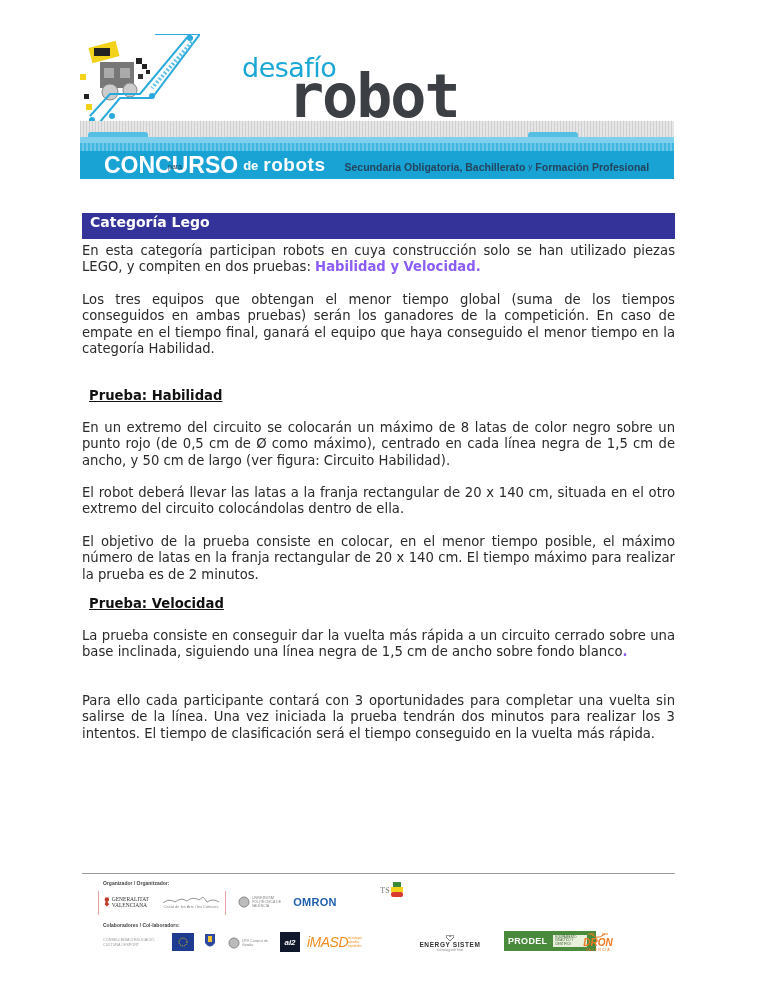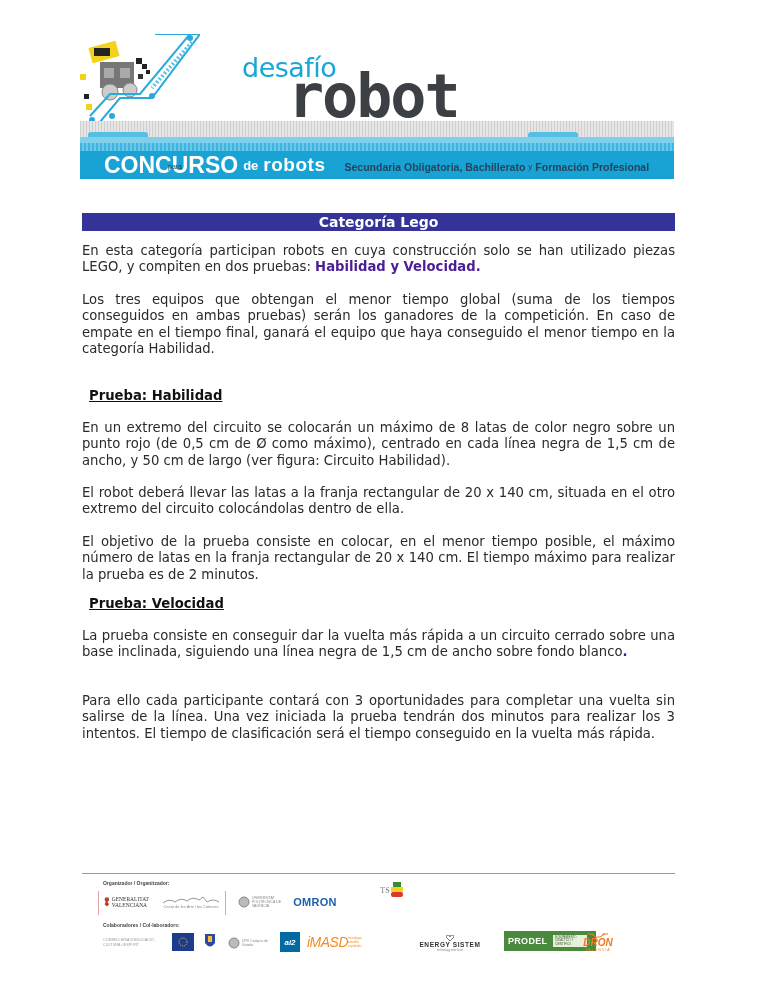--- a/index.html
+++ b/index.html
@@ -20,25 +20,25 @@
      background: repeating-linear-gradient(90deg, #3fb6e0 0 2px, #6cc8ea 2px 4px); }
   .banner .band { position: absolute; left: 0; top: 121px; width: 594px; height: 28px; background: #18a3d4; display: flex; align-items: center; padding-left: 24px; white-space: nowrap; }
   .band .concurso { font-family: "Liberation Sans", sans-serif; font-weight: bold; font-size: 23px; color: #ffffff; }
   .band .de { font-family: "Liberation Sans", sans-serif; font-weight: bold; font-size: 13px; color: #ffffff; margin-left: 5px; }
   .band .robots { font-family: "Liberation Sans", sans-serif; font-weight: bold; font-size: 19px; color: #ffffff; margin-left: 5px; letter-spacing: 0.5px; }
   .band .para { font-family: "Liberation Sans", sans-serif; font-size: 7px; color: #1e3a52; margin-left: 6px; margin-top: 4px; }
   .band .sub { font-family: "Liberation Sans", sans-serif; font-weight: bold; font-size: 10.5px; color: #24445e; margin-left: 19px; margin-top: 3px; }
   .band .y { font-family: "Liberation Sans", sans-serif; font-size: 8px; color: #24445e; margin: 3px 3px 0 3px; }
 
   
-  .section-bar { position: absolute; left: 82px; top: 213px; width: 593px; height: 18px; background: #333399; color: #fff; font-weight: bold; font-size: 14px; line-height: 18px; padding-left: 0; text-align: center; }
+  .section-bar { position: absolute; left: 82px; top: 213px; width: 593px; height: 26px; background: #333399; color: #fff; font-weight: bold; font-size: 14px; line-height: 18px; padding-left: 8px; }
 
   
   .para { position: absolute; left: 82px; width: 593px; font-size: 13.2px; line-height: 16.3px; text-align: justify; color: #2a2a2a; }
-  .para b { color: #4c1d95; }
+  .para b { color: #8b5cf6; }
   .subhead { position: absolute; left: 82px; font-size: 13.2px; font-weight: bold; text-decoration: underline; color: #111; margin-left: 7px; }
 
   
   .footer-line { position: absolute; left: 82px; top: 873px; width: 593px; height: 1px; background: #9a9a9a; }
   .foot-label { position: absolute; font-size: 5px; font-weight: bold; color: #444; font-family: "Liberation Sans", sans-serif; }
   .logo { position: absolute; font-family: "Liberation Sans", sans-serif; display: flex; align-items: center; justify-content: center; }
   .vsep { position: absolute; width: 1px; background: #e3a3a3; }
 </style>
 </head>
 <body>
@@ -137,21 +137,21 @@
       <path d="M1 1 L11 1 L11 10 Q6 17 1 10 Z" fill="#2b4aa0"></path>
       <path d="M4 3 L8 3 L8 9 L4 9 Z" fill="#f2c230"></path>
     </svg>
 </div>
 <div class="logo" style="left:228px; top:933px; width:44px; height:20px; justify-content:flex-start">
   <svg width="12" height="12" viewBox="0 0 12 12">
       <circle cx="6" cy="6" r="5" fill="#bbb" stroke="#888"></circle>
     </svg>
   <span style="font-size:3.5px; color:#888; margin-left:2px; line-height:4px; width:28px">UPV Campus de Gandia</span>
 </div>
-<div class="logo" style="left:280px; top:932px; width:20px; height:20px; background:#0369a1; color:#fff; font-size:8px; font-weight:bold; font-style:italic">ai2</div>
+<div class="logo" style="left:280px; top:932px; width:20px; height:20px; background:#0f172a; color:#fff; font-size:8px; font-weight:bold; font-style:italic">ai2</div>
 <div class="logo" style="left:307px; top:931px; width:62px; height:22px; flex-direction:row">
   <span style="font-size:14px; color:#f28c1e; font-style:italic; line-height:15px; letter-spacing:-0.5px">iMASD</span>
   <span style="font-size:3px; color:#f28c1e">tecnología amarilla españoles</span>
 </div>
 <div class="logo" style="left:378px; top:880px; width:28px; height:20px">
   <span style="font-size:8px; color:#777; font-family:'Liberation Serif',serif">TS</span>
   <svg width="14" height="16" viewBox="0 0 14 16">
       <rect x="3" y="0" width="8" height="5" fill="#3a8a3a"></rect>
       <rect x="1" y="5" width="12" height="5" fill="#f2d21b"></rect>
       <rect x="1" y="10" width="12" height="5" fill="#d93a2b" rx="2"></rect>

